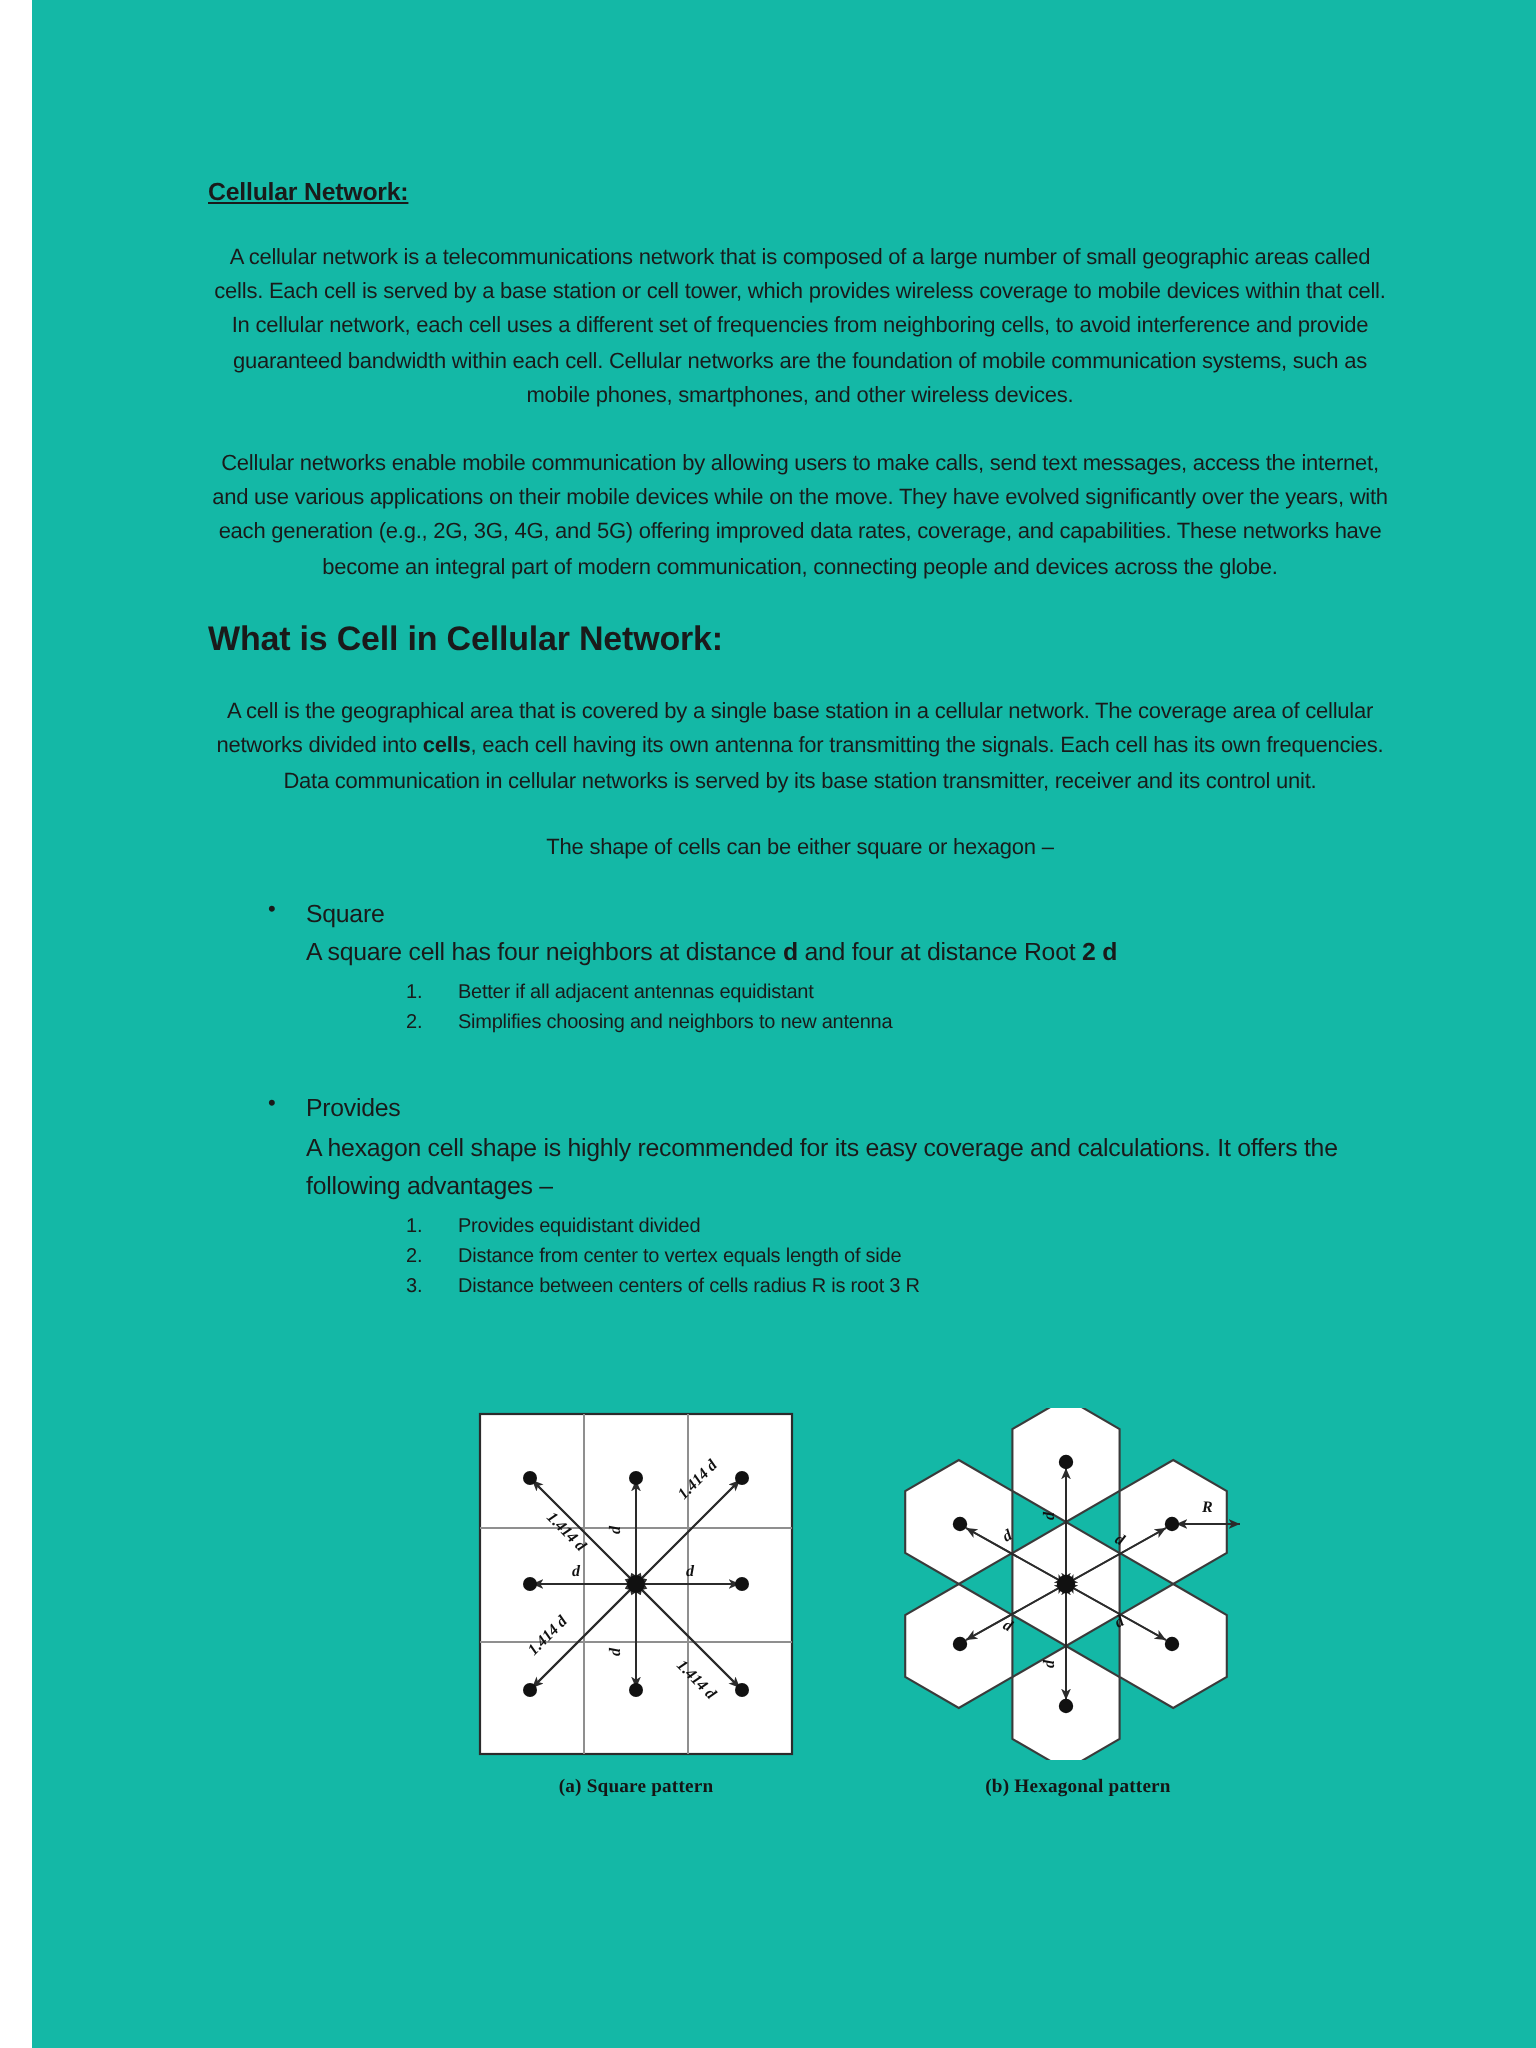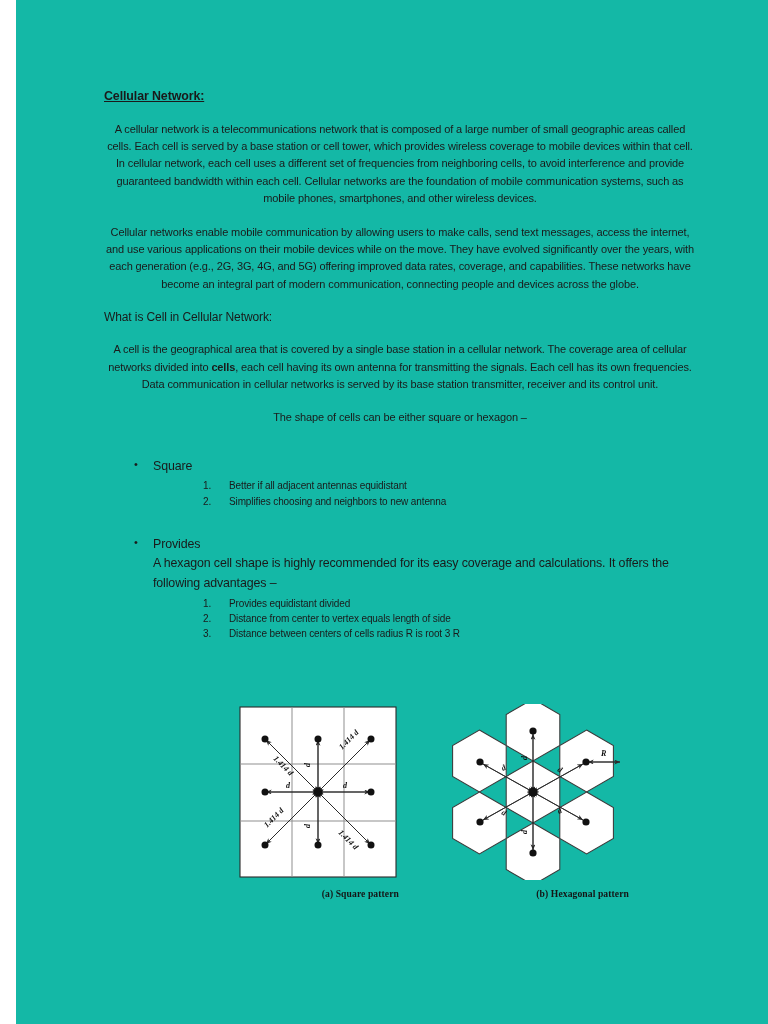--- a/index.html
+++ b/index.html
@@ -32,34 +32,34 @@
 
   h1.doc-heading {
     font-size: 12.4px;
     font-weight: bold;
     text-decoration: underline;
     margin: 0 0 16px 0;
     line-height: 1.35;
     letter-spacing: -0.1px;
   }
   h2.sub-heading {
-    font-size: 12px;
-    font-weight: normal;
+    font-size: 17px;
+    font-weight: bold;
     margin: 0 0 16px 0;
     line-height: 1.35;
     letter-spacing: -0.1px;
   }
   p.para {
     font-size: 11px;
     line-height: 1.58;
     margin: 0 0 16px 0;
     text-align: center;
     letter-spacing: -0.12px;
   }
-  p.para.tight { margin-bottom: 30px; }
+  p.para.tight { margin-bottom: 14px; }
 
   ul.bullets {
     list-style: none;
     margin: 0;
     padding: 0;
   }
   ul.bullets > li {
     position: relative;
     margin: 0 0 0 0;
     padding-left: 49px;
@@ -113,21 +113,21 @@
     top: 0;
   }
   .fig-square { left: 133px; }
   .fig-hex    { left: 345px; }
 
   .fig-caption {
     font-family: "Liberation Serif", serif;
     font-weight: bold;
     font-size: 9.6px;
     color: #151515;
-    text-align: right;
+    text-align: center;
     margin-top: 8px;
     letter-spacing: 0.1px;
   }
   svg { display: block; }
 </style>
 </head>
 <body>
 
 <div class="page">
   <div class="content">
@@ -141,20 +141,21 @@
     <h2 class="sub-heading">What is Cell in Cellular Network:</h2>
 
     <p class="para"><span>A cell is the geographical area that is covered by a single base station in a cellular network. The coverage area of cellular networks divided into </span><b>cells</b><span>, each cell having its own antenna for transmitting the signals. Each cell has its own frequencies. Data communication in cellular networks is served by its base station transmitter, receiver and its control unit.</span></p>
 
     <p class="para tight">The shape of cells can be either square or hexagon –</p>
 
     <ul class="bullets">
 
       <li class="bullet-block">
         <span class="bullet-title">Square</span>
+        <span class="bullet-body"><span>A square cell has four neighbors at distance </span><b>d</b><span> and four at distance Root </span><b>2 d</b></span>
         <ol class="numbers">
           <li>Better if all adjacent antennas equidistant</li>
           <li>Simplifies choosing and neighbors to new antenna</li>
         </ol>
       </li>
 
       <div class="spacer-lg"></div>
 
       <li class="bullet-block">
         <span class="bullet-title">Provides</span>

